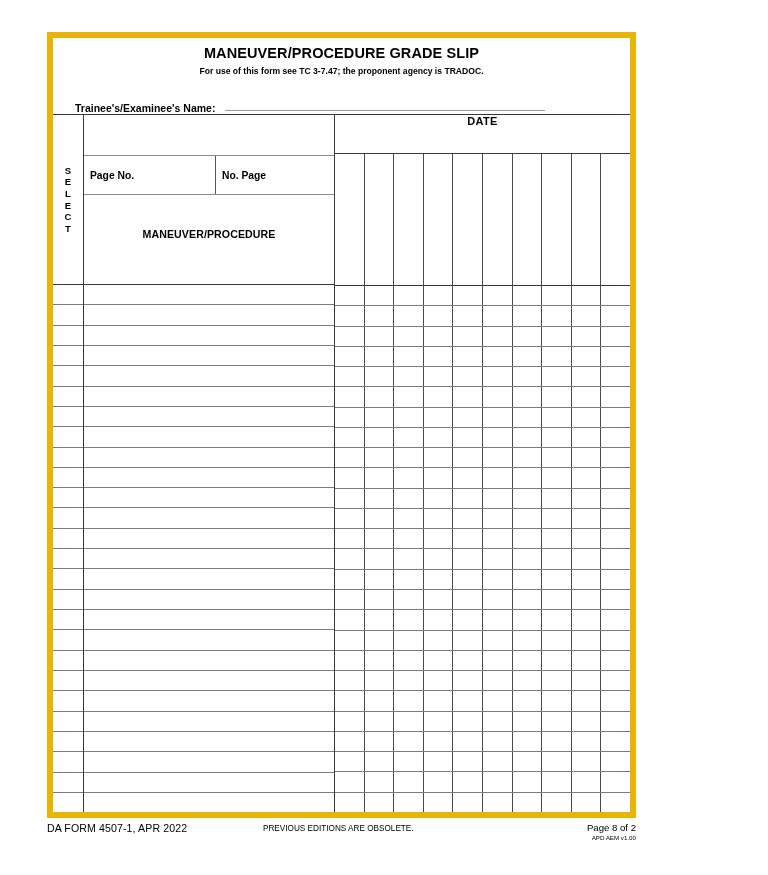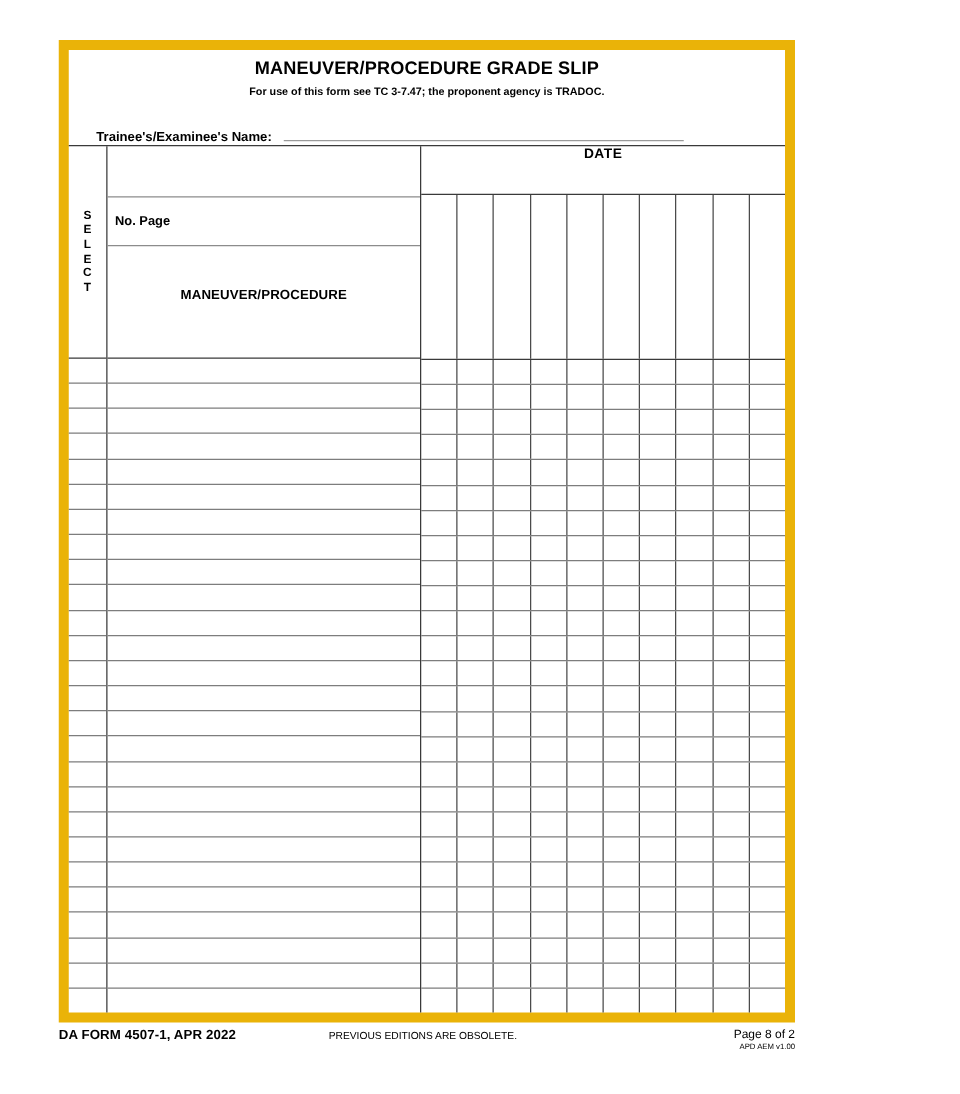--- a/index.html
+++ b/index.html
@@ -16,21 +16,21 @@
     overflow: hidden;
   }
 
   
   .form-box {
     position: absolute;
     left: 47px;
     top: 32px;
     width: 589px;
     height: 786px;
-    border: 8px solid #eab308;
+    border: 6px solid #eab308;
     box-sizing: border-box;
     background: #ffffff;
     text-decoration: underline;
   }
 
   
   .title-block {
     position: absolute;
     left: 0;
     top: 0;
@@ -241,21 +241,21 @@
     left: 47px;
     top: 822px;
     width: 589px;
     height: 30px;
   }
   .footer-left {
     position: absolute;
     left: 0;
     top: 0;
     font-size: 10.6px;
-    font-weight: bold;
+    font-weight: normal;
     letter-spacing: 0.1px;
     white-space: nowrap;
   }
   .footer-center {
     position: absolute;
     left: 216px;
     top: 2px;
     font-size: 8.2px;
     white-space: nowrap;
   }
@@ -330,20 +330,23 @@
           <div class="prow"></div>
           <div class="prow"></div>
           <div class="prow"></div>
         </div>
     </div>
 
     <div class="col-man">
       <div class="man-head">
         <div class="man-blank"></div>
         <div class="pages-row">
+          <div class="page-no-cell">
+            <span class="cell-label">Page No.</span>
+          </div>
           <div class="no-pages-cell">
             <span class="cell-label">No. Page</span>
           </div>
         </div>
         <div class="man-title-cell">
           <span class="man-title">MANEUVER/PROCEDURE</span>
         </div>
       </div>
       <div class="body-rows-plain">
           <div class="prow"></div>

